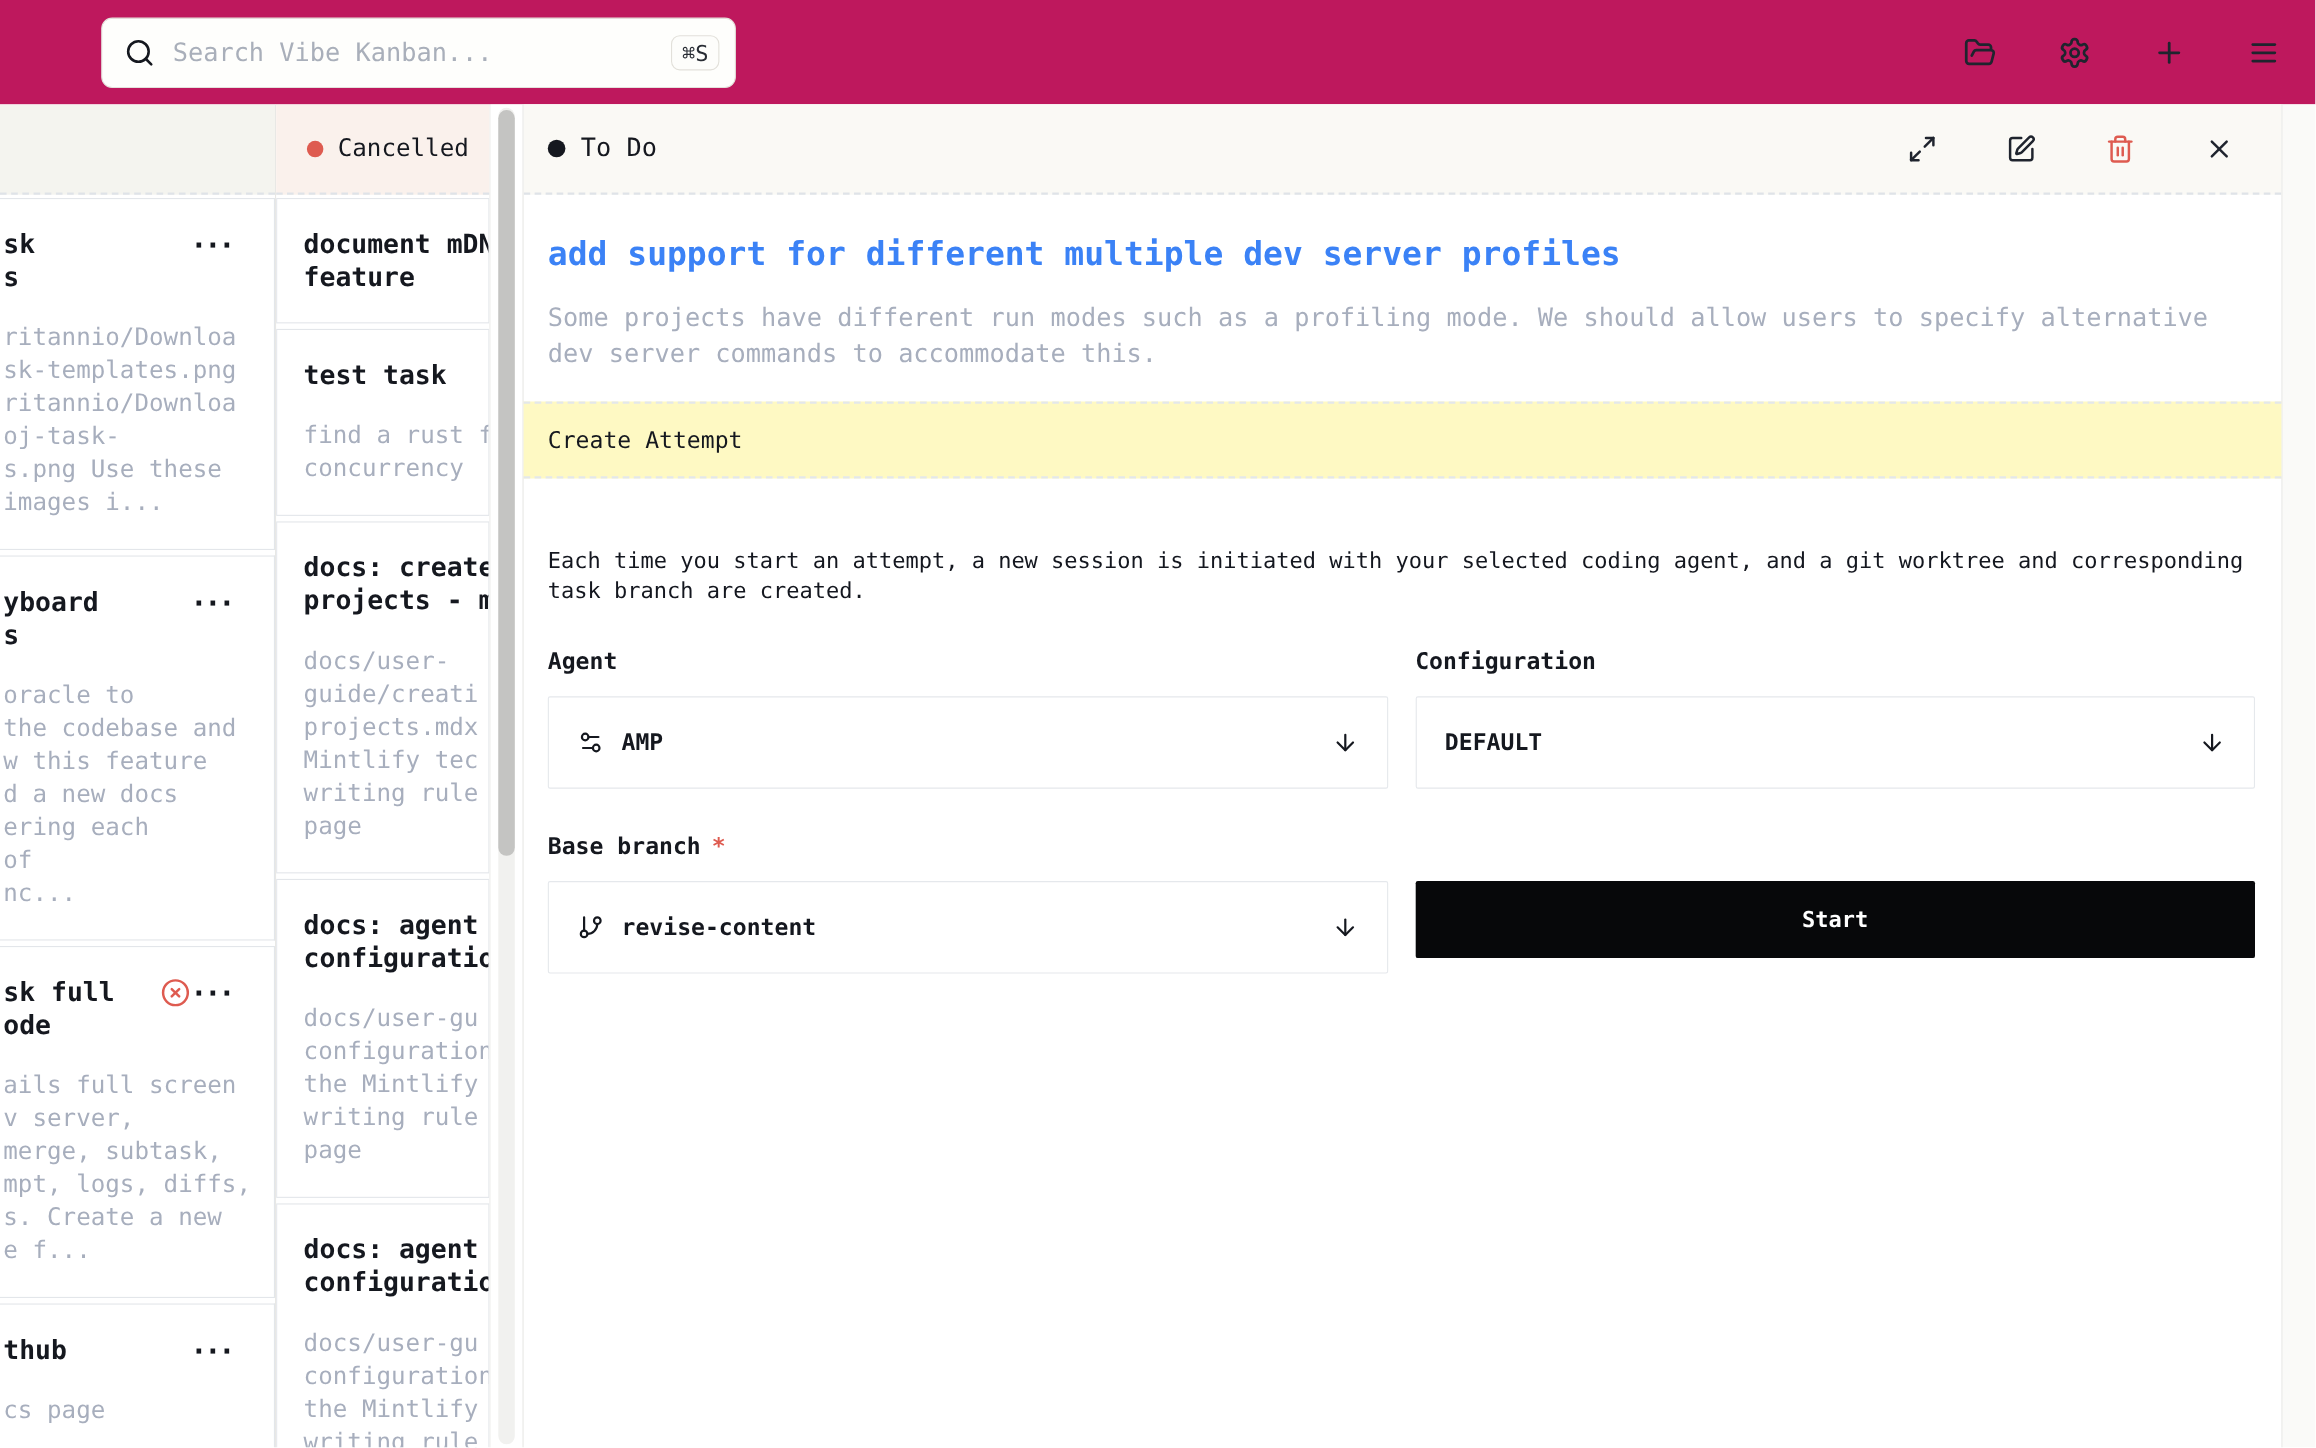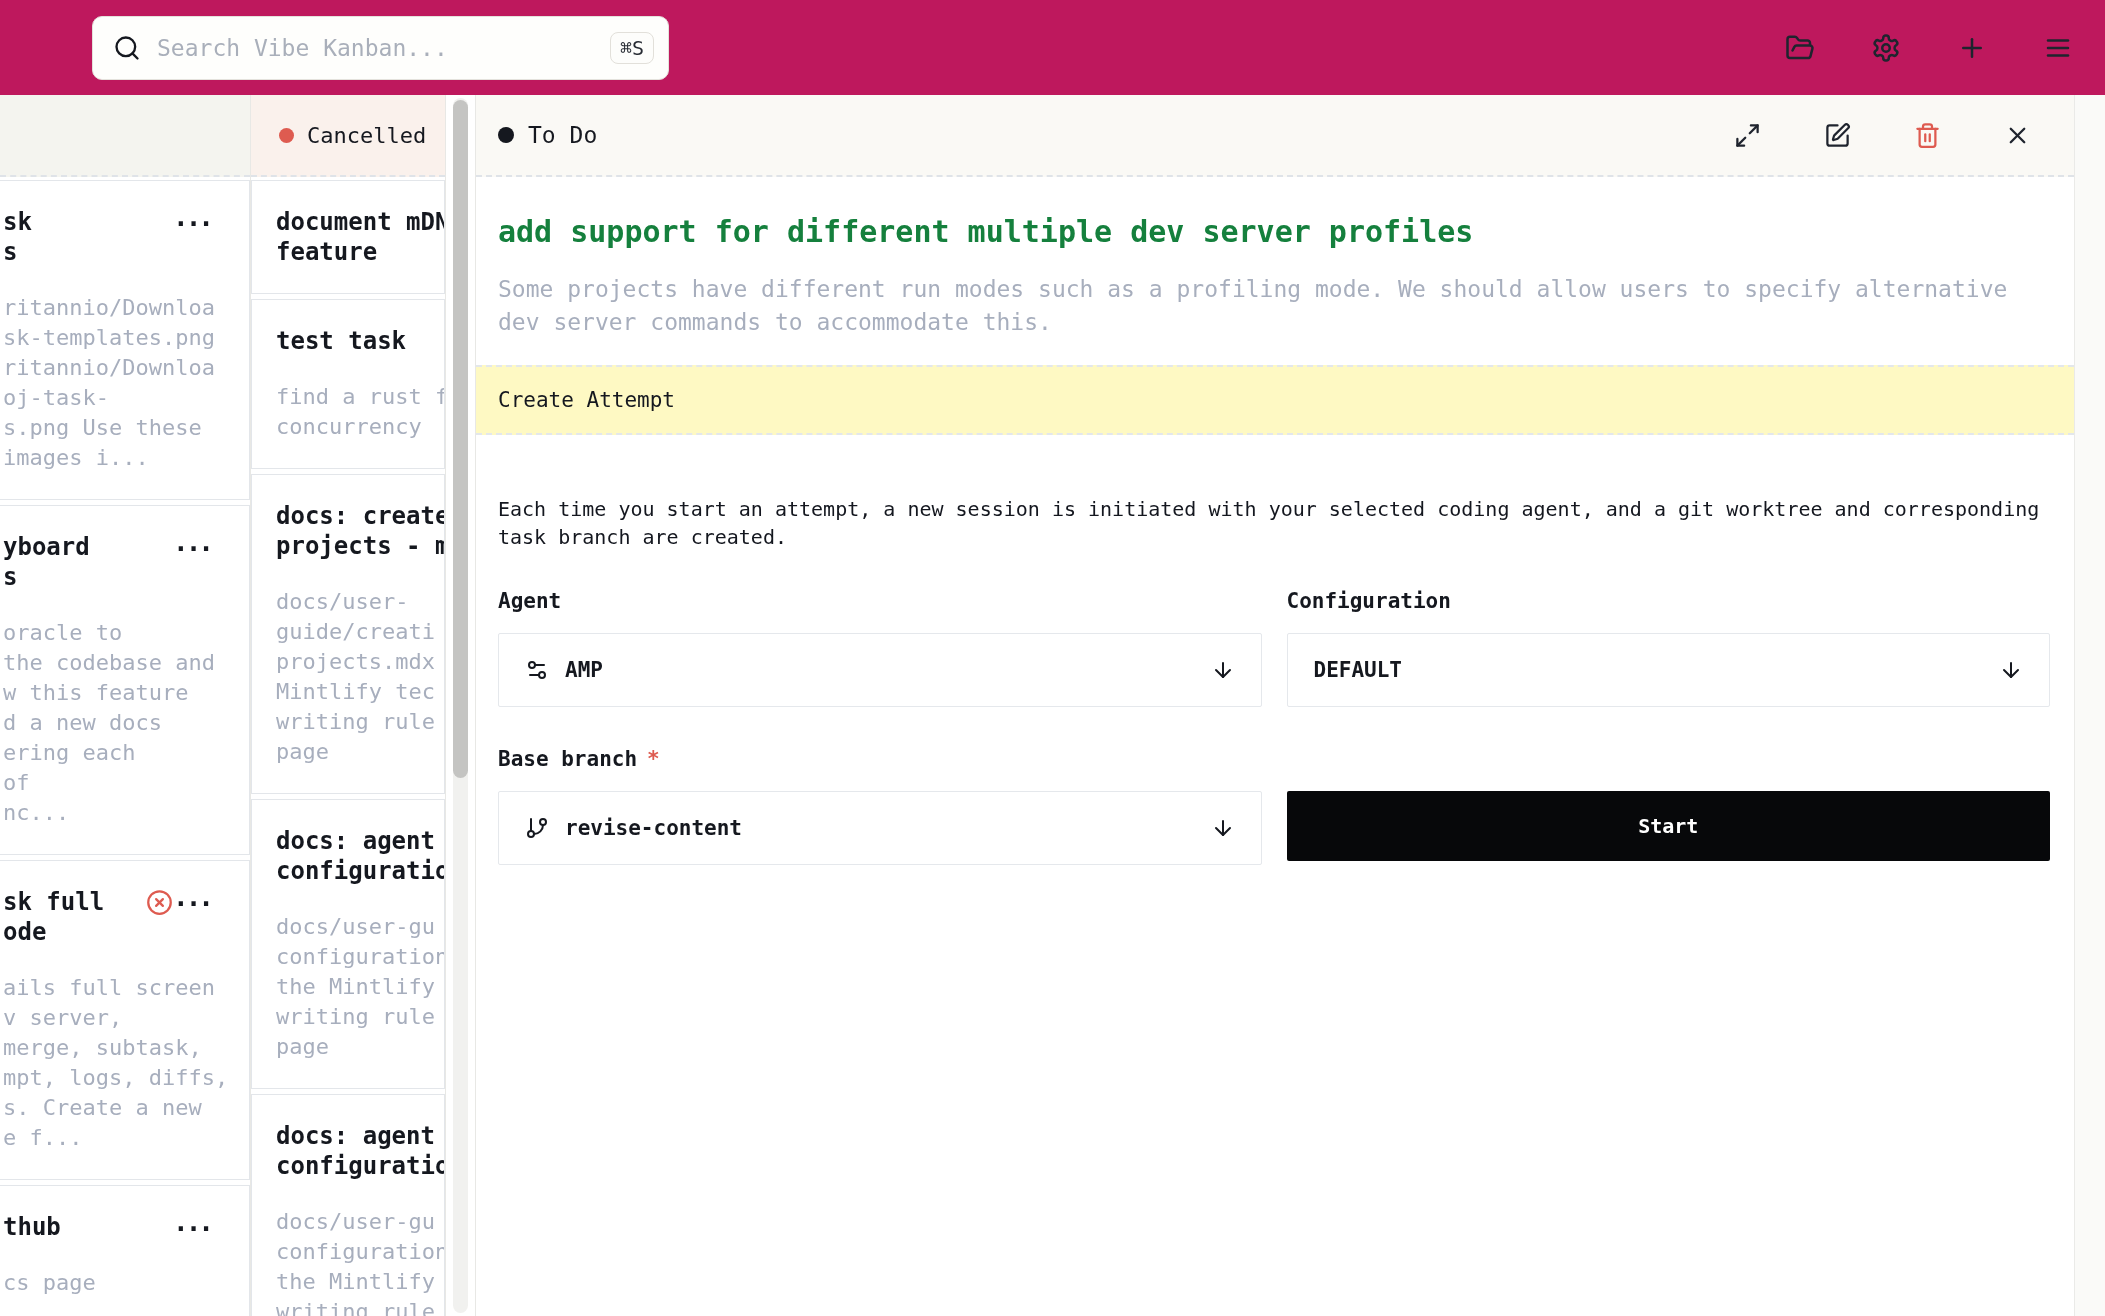--- a/index.html
+++ b/index.html
@@ -78,35 +78,35 @@
     height:82px; background:#FAF9F5; border-bottom:2px dashed #DFE3E8;
     display:flex; align-items:center; padding:0 40px 0 22px;
   }
   .panel-header .label { margin-left:14px; font-size:23px; color:#15181F; }
   .panel-header .spacer { flex:1; }
   .panel-header .icon-btn { margin-left:56px; }
   .panel-header .icon-btn svg { width:27px; height:27px; }
   .icon-red svg { stroke:#DE5B50 !important; }
 
   .panel-body { flex:1; padding:36px 24px 0 22px; position:relative; }
-  .task-title { font-size:30px; font-weight:bold; color:#15803d; line-height:38px; }
+  .task-title { font-size:30px; font-weight:bold; color:#3b82f6; line-height:38px; }
   .task-desc  { font-size:23px; color:#A7AEBD; line-height:33px; margin-top:22px; }
 
   .section-bar {
     margin:26px -24px 0 -22px; height:70px; background:#fef9c3;
     border-top:2px dashed #E3E7EB; border-bottom:2px dashed #E3E7EB;
     display:flex; align-items:center; padding-left:22px; font-size:21px; color:#15181F;
   }
   .helper { margin-top:60px; font-size:20px; line-height:28px; color:#14171F; max-width:1560px; }
 
   .form { margin-top:38px; display:grid; grid-template-columns:1fr 1fr; column-gap:25px; }
   .field-label { font-size:21px; font-weight:bold; color:#15181F; height:28px; margin-bottom:16px; }
   .field-label .req { color:#DE5B50; margin-left:10px; }
   .select {
-    height:74px; border:1px solid #E5E8EC; border-radius:2px; background:#ffffff;
+    height:84px; border:1px solid #E5E8EC; border-radius:2px; background:#ffffff;
     display:flex; align-items:center; padding:0 26px; cursor:pointer;
   }
   .select .val { font-size:21px; font-weight:bold; color:#15181F; margin-left:16px; }
   .select .val.noicon { margin-left:0; }
   .select .arrow { margin-left:auto; }
   .select svg.lead { width:24px; height:24px; stroke:#15181F; fill:none; stroke-width:2; stroke-linecap:round; stroke-linejoin:round; flex:0 0 auto; }
   svg.arrow { width:24px; height:24px; stroke:#15181F; fill:none; stroke-width:2; stroke-linecap:round; stroke-linejoin:round; }
   .row2 { margin-top:40px; }
   .btn-start {
     height:70px; background:#07080A; color:#ffffff; border:none; cursor:pointer;

